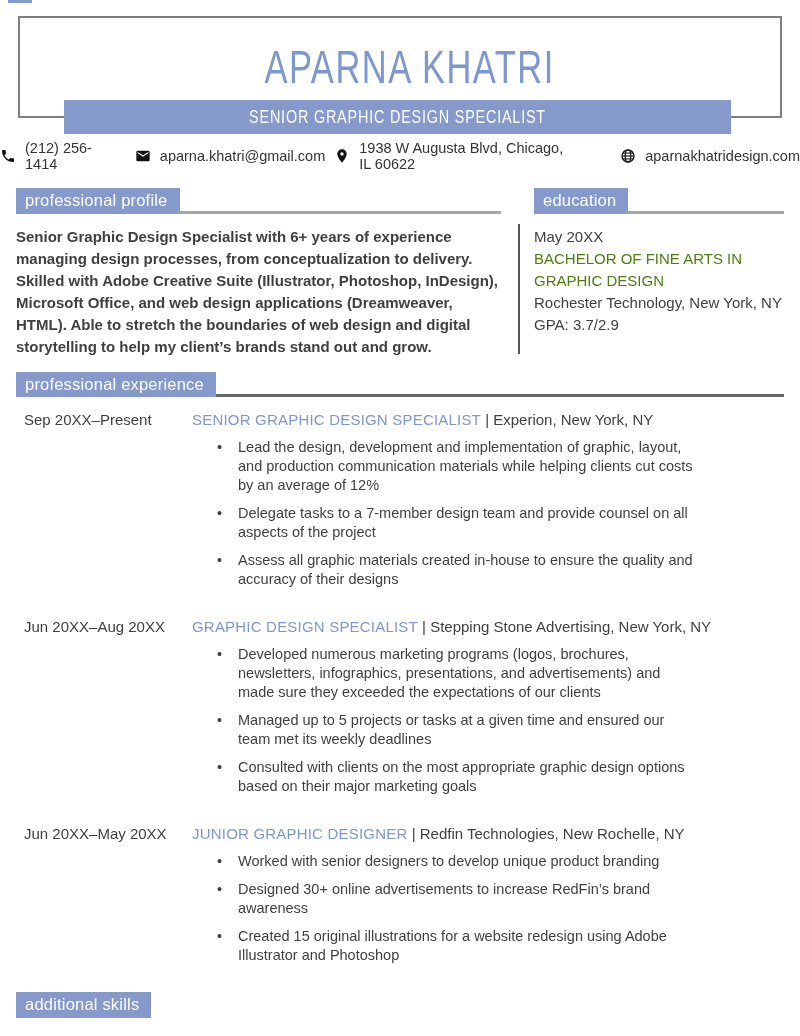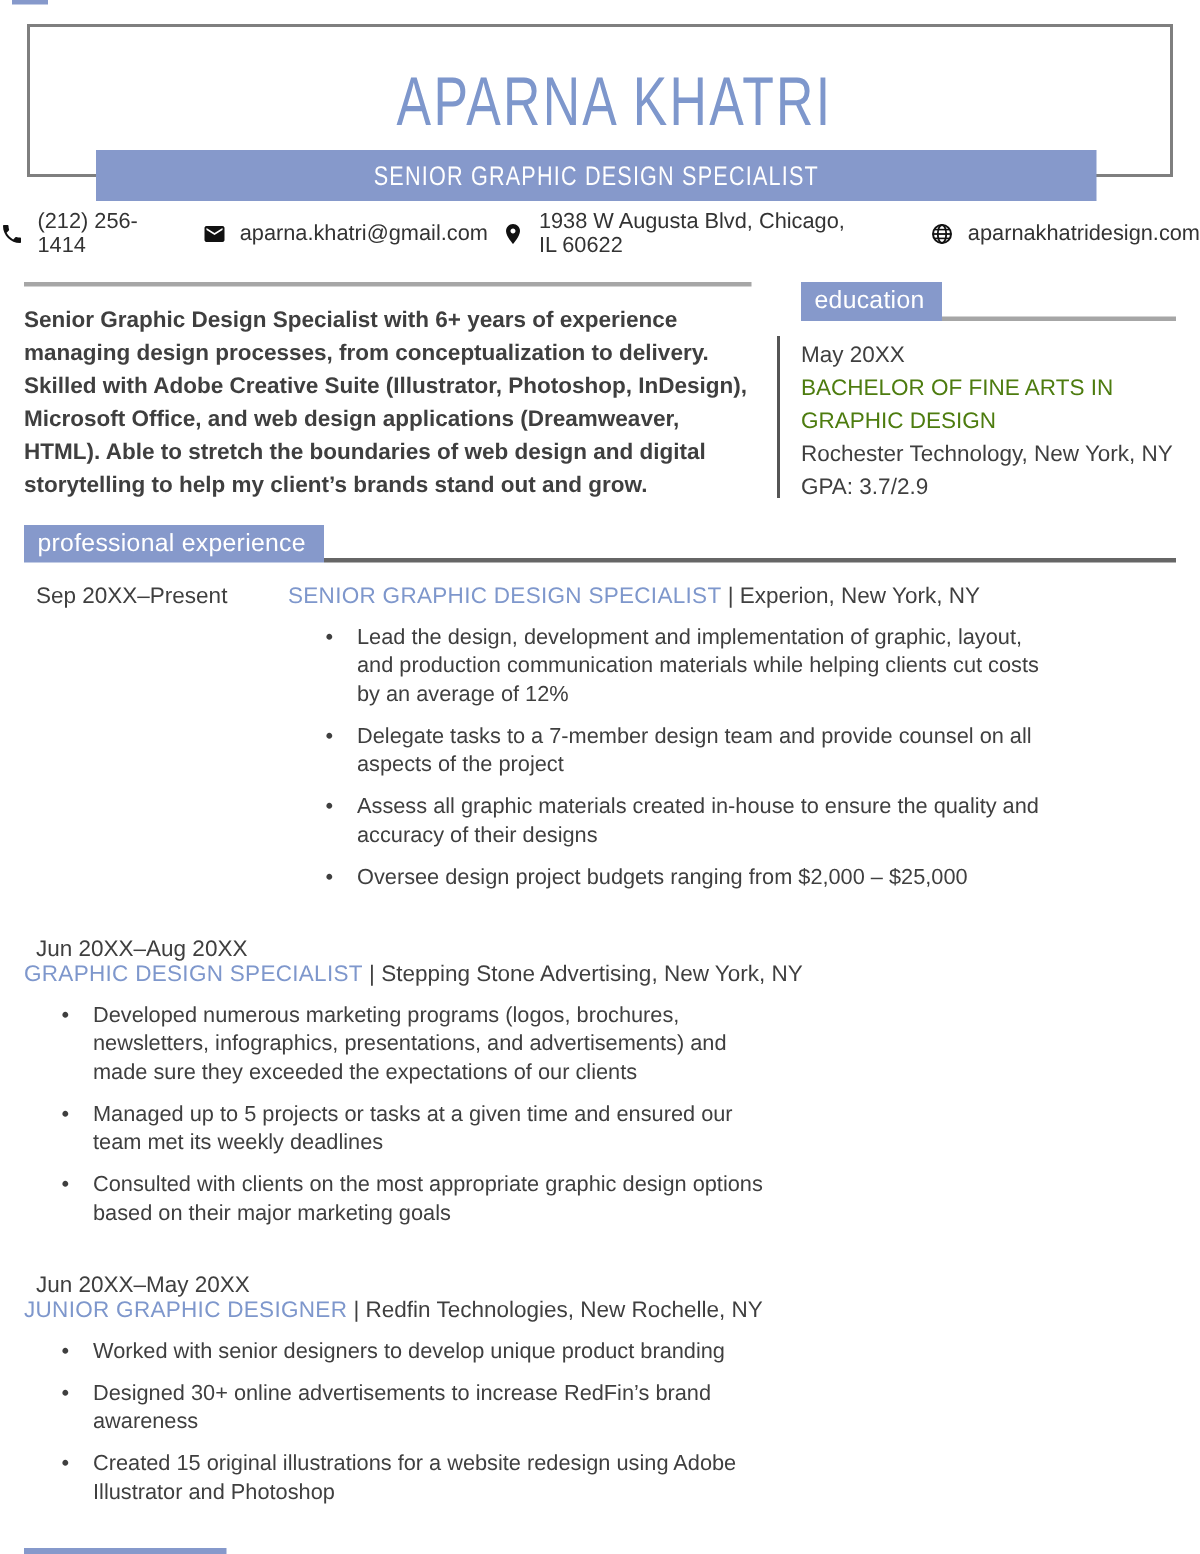--- a/index.html
+++ b/index.html
@@ -47,21 +47,21 @@
   .col-left{flex:1;min-width:0;}
   .col-divider{width:2px;background:#555555;margin:36px 14px 4px 17px;}
   .col-right{width:250px;flex:0 0 auto;}
   .profile-text{margin-top:12px;font-size:15px;line-height:22px;color:#3f3f3f;font-weight:bold;}
   .edu-body{margin-top:12px;font-size:15px;line-height:22px;}
   .edu-degree{color:#4d7c0f;}
 
   
   .experience{margin:14px 16px 0 16px;}
   .job{display:flex;margin-top:14px;}
-  .job + .job{margin-top:20px;flex-direction:column;}
+  .job + .job{margin-top:20px;}
   .job-dates{width:176px;flex:0 0 auto;font-size:15px;padding-left:8px;box-sizing:border-box;}
   .job-main{flex:1;min-width:0;}
   .job-title-row{font-size:15px;margin-bottom:10px;}
   .job-title{color:#7e97cc;letter-spacing:0.2px;}
   .job-company{color:#3f3f3f;}
   ul.bullets{list-style:none;margin:0;padding:0;}
   ul.bullets li{
     position:relative;padding-left:46px;max-width:508px;box-sizing:border-box;
     font-size:14.5px;line-height:19px;margin-bottom:9px;color:#3f3f3f;
   }
@@ -114,20 +114,21 @@
           <line x1="4.6" y1="16.4" x2="19.4" y2="16.4" stroke="#111111" stroke-width="1.6"></line>
         </svg>
         <span>aparnakhatridesign.com</span>
       </span>
     </div>
   </div>
 
   <div class="columns">
     <div class="col-left">
       <div class="section-hdr">
+        <span class="hdr-box">professional profile</span>
         <span class="hdr-line"></span>
       </div>
       <div class="profile-text">Senior Graphic Design Specialist with 6+ years of experience managing design processes, from conceptualization to delivery. Skilled with Adobe Creative Suite (Illustrator, Photoshop, InDesign), Microsoft Office, and web design applications (Dreamweaver, HTML). Able to stretch the boundaries of web design and digital storytelling to help my client’s brands stand out and grow.</div>
     </div>
     <div class="col-divider"></div>
     <div class="col-right">
       <div class="section-hdr">
         <span class="hdr-box">education</span>
         <span class="hdr-line"></span>
       </div>
@@ -150,21 +151,20 @@
       <div class="job-dates">Sep 20XX–Present</div>
       <div class="job-main">
         <div class="job-title-row">
           <span class="job-title">SENIOR GRAPHIC DESIGN SPECIALIST</span>
           <span class="job-company">| Experion, New York, NY</span>
         </div>
         <ul class="bullets">
           <li>Lead the design, development and implementation of graphic, layout, and production communication materials while helping clients cut costs by an average of 12%</li>
           <li>Delegate tasks to a 7-member design team and provide counsel on all aspects of the project</li>
           <li>Assess all graphic materials created in-house to ensure the quality and accuracy of their designs</li>
-          <li>Oversee design project budgets ranging from $2,000 – $25,000</li>
         </ul>
       </div>
     </div>
 
     <div class="job">
       <div class="job-dates">Jun 20XX–Aug 20XX</div>
       <div class="job-main">
         <div class="job-title-row">
           <span class="job-title">GRAPHIC DESIGN SPECIALIST</span>
           <span class="job-company">| Stepping Stone Advertising, New York, NY</span>

